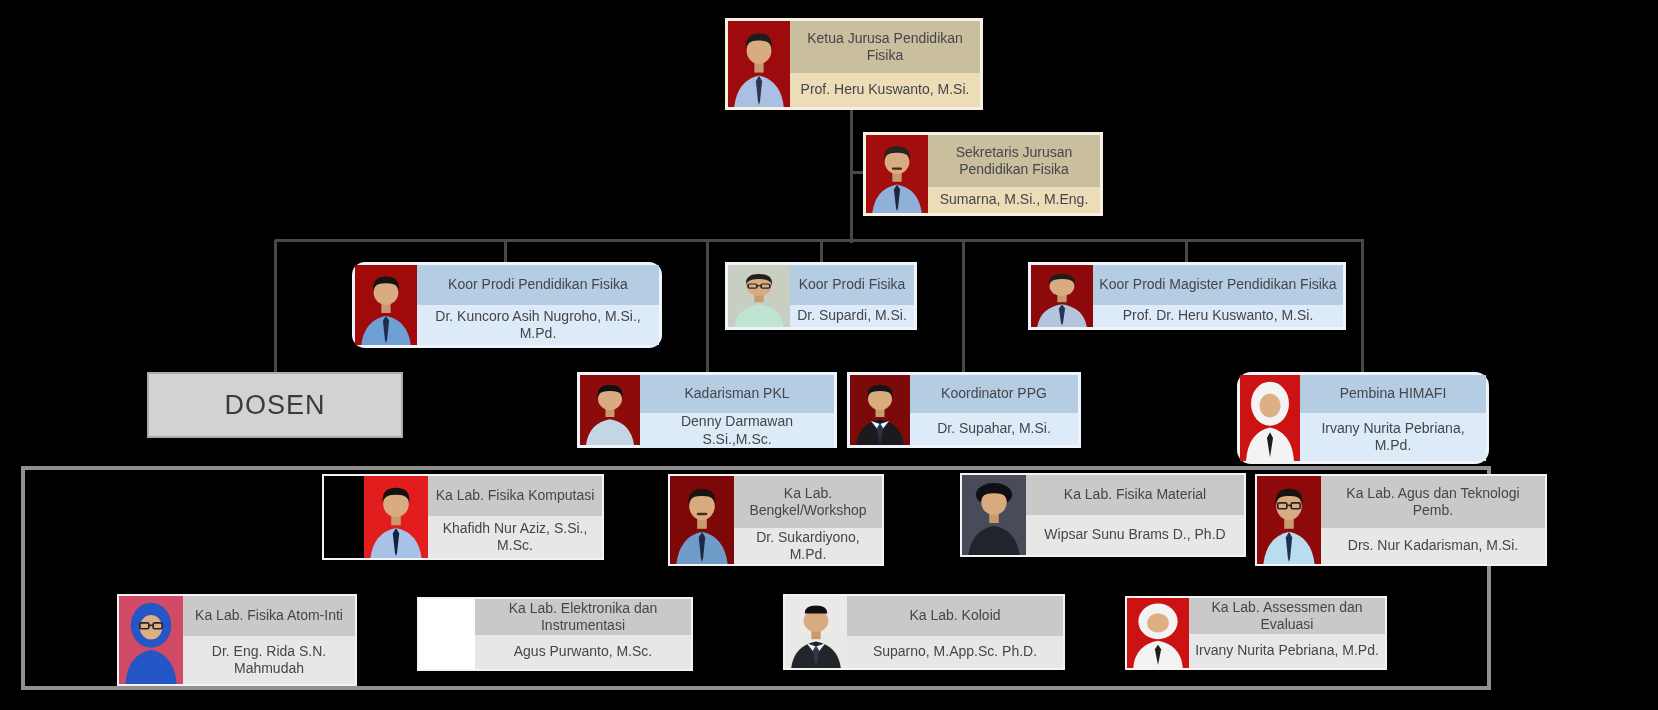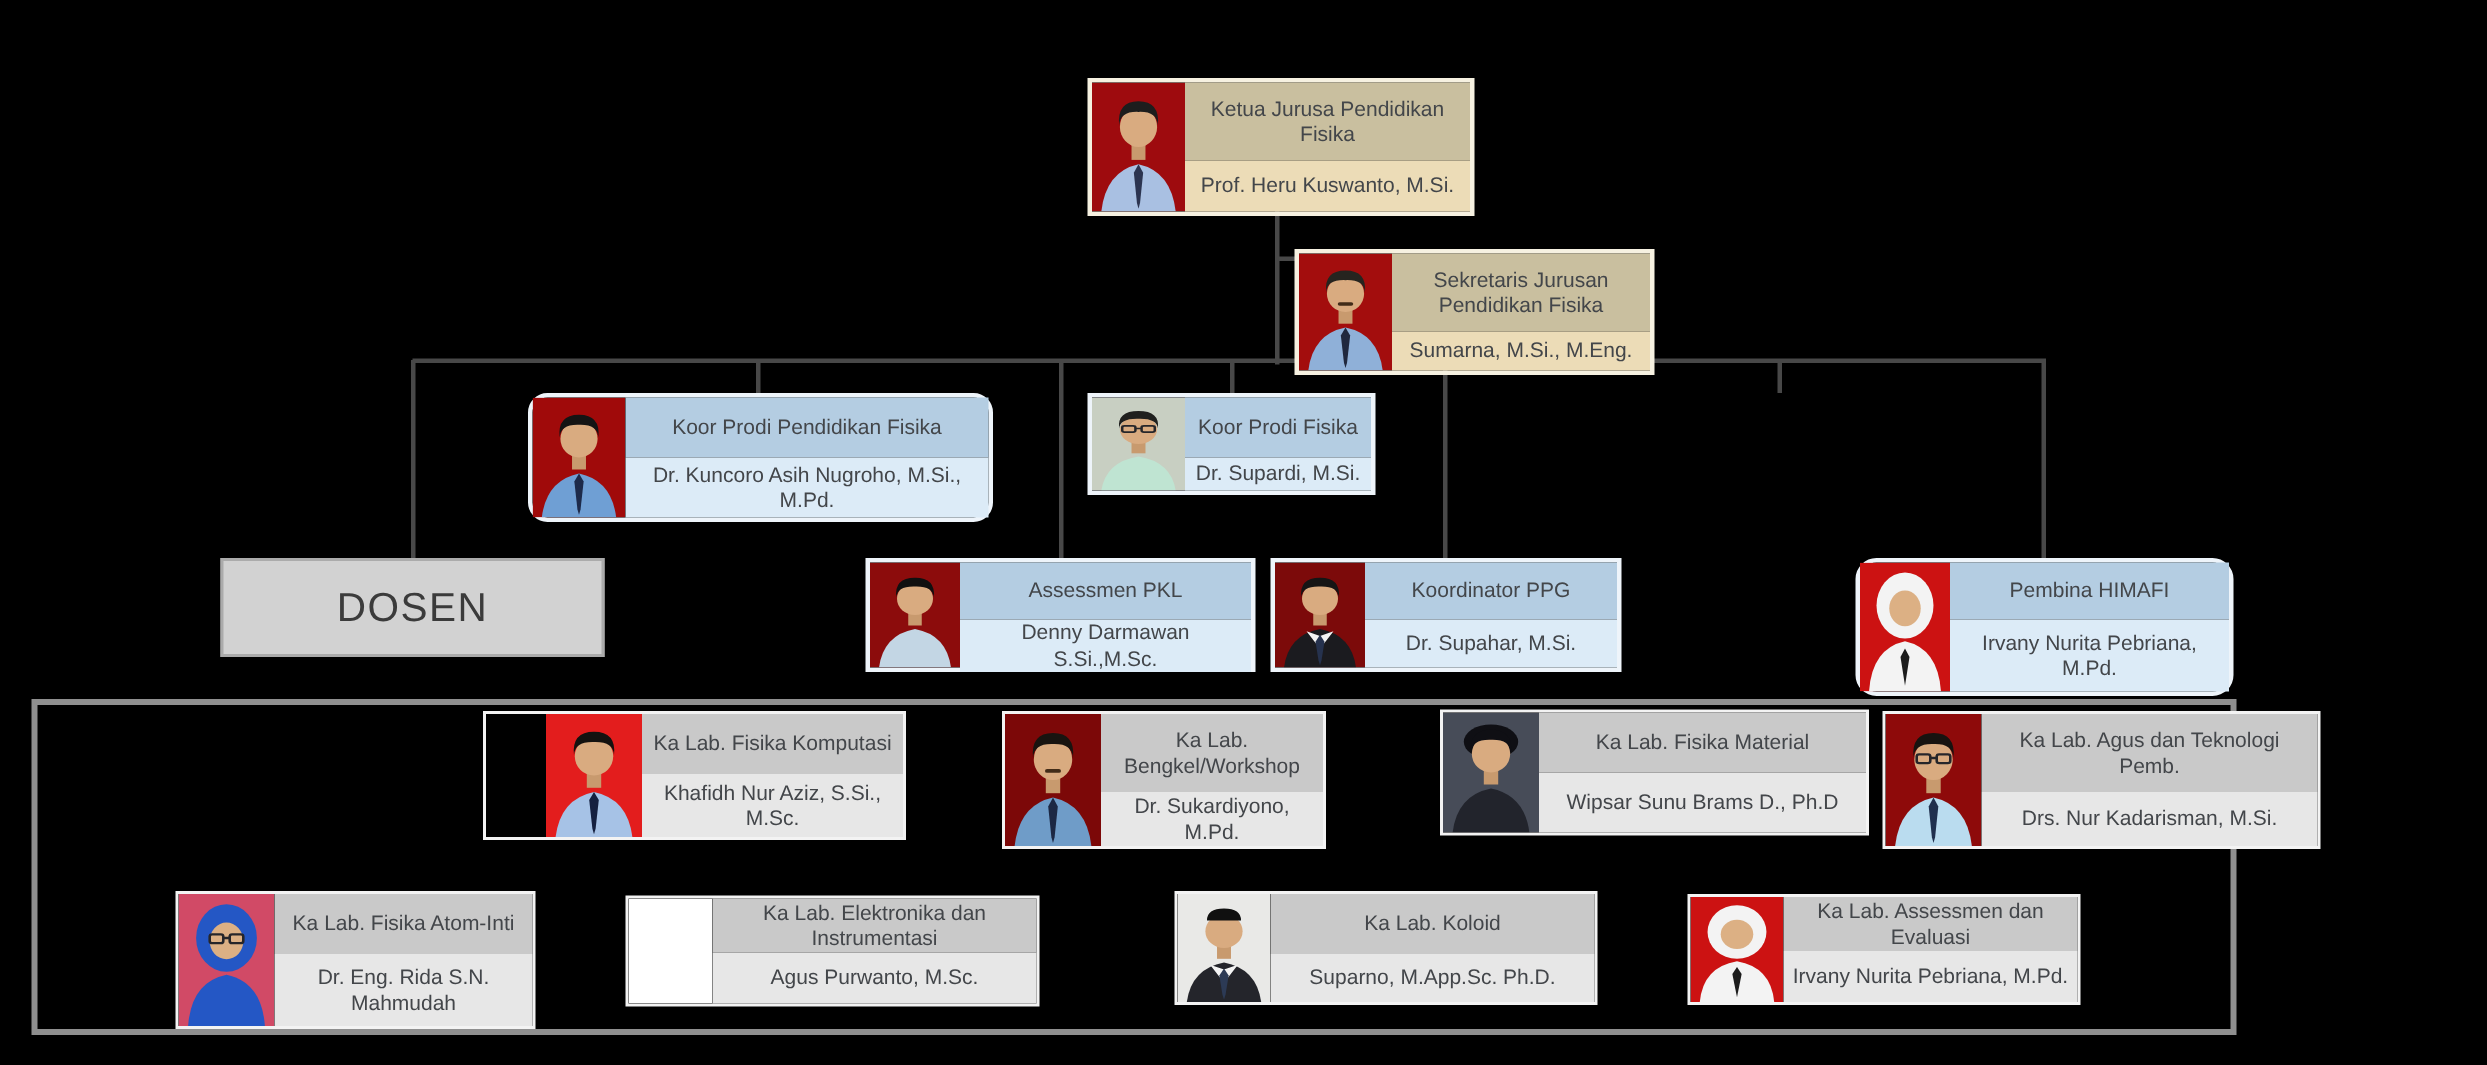--- a/index.html
+++ b/index.html
@@ -13,21 +13,21 @@
   .node{position:absolute;display:flex;box-sizing:border-box;}
   .node .photo{flex:none;overflow:hidden;}
   .node .photo svg{display:block;width:100%;height:100%;}
   .node .txt{flex:1;display:flex;flex-direction:column;min-width:0;}
   .node .title,.node .nm{
     display:flex;align-items:center;justify-content:center;text-align:center;
     white-space:pre-line;color:var(--text,#43464a);font-size:14px;line-height:1.25;padding:0 6px;
   }
   .node .title{flex:none;}
   .node .nm{flex:1;}
-  .tan{border:3px solid var(--tan-border);margin-top:34px;}
+  .tan{border:3px solid var(--tan-border);}
   .tan .title{background:var(--tan-title);}
   .tan .nm{background:var(--tan-name);}
   .blue{border:3px solid var(--blue-border);}
   .blue .title{background:var(--blue-title);}
   .blue .nm{background:var(--blue-name);}
   .lab{border:2px solid var(--lab-border);}
   .lab .title{background:var(--lab-title);}
   .lab .nm{background:var(--lab-name);}
   .plain{
     border:2px solid var(--plain-border);background:var(--plain-bg);
@@ -115,35 +115,51 @@
             <rect x="32" y="27.5" width="8.5" height="6" rx="1.5"></rect>
             <path d="M28 30 L32 30"></path>
           </g>
         </svg>
       </div>
       <div class="txt">
         <div class="title" style="height: 40px;">Koor Prodi Fisika</div>
         <div class="nm">Dr. Supardi, M.Si.</div>
       </div>
     </div>
+    <div class="node blue" style="left: 1028px; top: 262px; width: 318px; height: 68px;">
+      <div class="photo" style="width: 62px;">
+        <svg viewBox="0 0 60 90" preserveAspectRatio="none" xmlns="http://www.w3.org/2000/svg">
+          <rect width="60" height="90" fill="#8e0909"></rect>
+          <path d="M6 90 Q9 62 30 57 Q51 62 54 90 Z" fill="#b3c4de"></path>
+          <rect x="25.5" y="42" width="9" height="12" fill="#c89a6e"></rect>
+          <ellipse cx="30" cy="31" rx="12" ry="14" fill="#d9ab80"></ellipse>
+          <path d="M17.5 30 Q16 13 30 13 Q44 13 42.5 30 Q42 20 30 20.5 Q18 20 17.5 30 Z" fill="#1d1d1d"></path>
+          <path d="M30 57 L33 63 L31 84 L30 88 L29 84 L27 63 Z" fill="#2a3354"></path>
+        </svg>
+      </div>
+      <div class="txt">
+        <div class="title" style="height: 40px;">Koor Prodi Magister Pendidikan Fisika</div>
+        <div class="nm">Prof. Dr. Heru Kuswanto, M.Si.</div>
+      </div>
+    </div>
     <div class="node plain" style="left: 147px; top: 372px; width: 256px; height: 66px;">
       <span>DOSEN</span>
     </div>
     <div class="node blue" style="left: 577px; top: 372px; width: 260px; height: 76px;">
       <div class="photo" style="width: 60px;">
         <svg viewBox="0 0 60 90" preserveAspectRatio="none" xmlns="http://www.w3.org/2000/svg">
           <rect width="60" height="90" fill="#8c0c0c"></rect>
           <path d="M6 90 Q9 62 30 57 Q51 62 54 90 Z" fill="#c3d6e4"></path>
           <rect x="25.5" y="42" width="9" height="12" fill="#c89a6e"></rect>
           <ellipse cx="30" cy="31" rx="12" ry="14" fill="#d9ab80"></ellipse>
           <path d="M17.5 30 Q16 13 30 13 Q44 13 42.5 30 Q42 20 30 20.5 Q18 20 17.5 30 Z" fill="#101010"></path>
         </svg>
       </div>
       <div class="txt">
-        <div class="title" style="height: 38px;">Assessmen PKL</div>
+        <div class="title" style="height: 38px;">Kadarisman PKL</div>
         <div class="nm">Denny Darmawan S.Si.,M.Sc.</div>
       </div>
     </div>
     <div class="node blue" style="left: 847px; top: 372px; width: 234px; height: 76px;">
       <div class="photo" style="width: 60px;">
         <svg viewBox="0 0 60 90" preserveAspectRatio="none" xmlns="http://www.w3.org/2000/svg">
           <rect width="60" height="90" fill="#7c0a0a"></rect>
           <path d="M6 90 Q9 62 30 57 Q51 62 54 90 Z" fill="#1b1b1f"></path>
           <path d="M21 59 L30 74 L39 59 L30 63 Z" fill="#f4f4f4"></path>
           <rect x="25.5" y="42" width="9" height="12" fill="#c89a6e"></rect>

